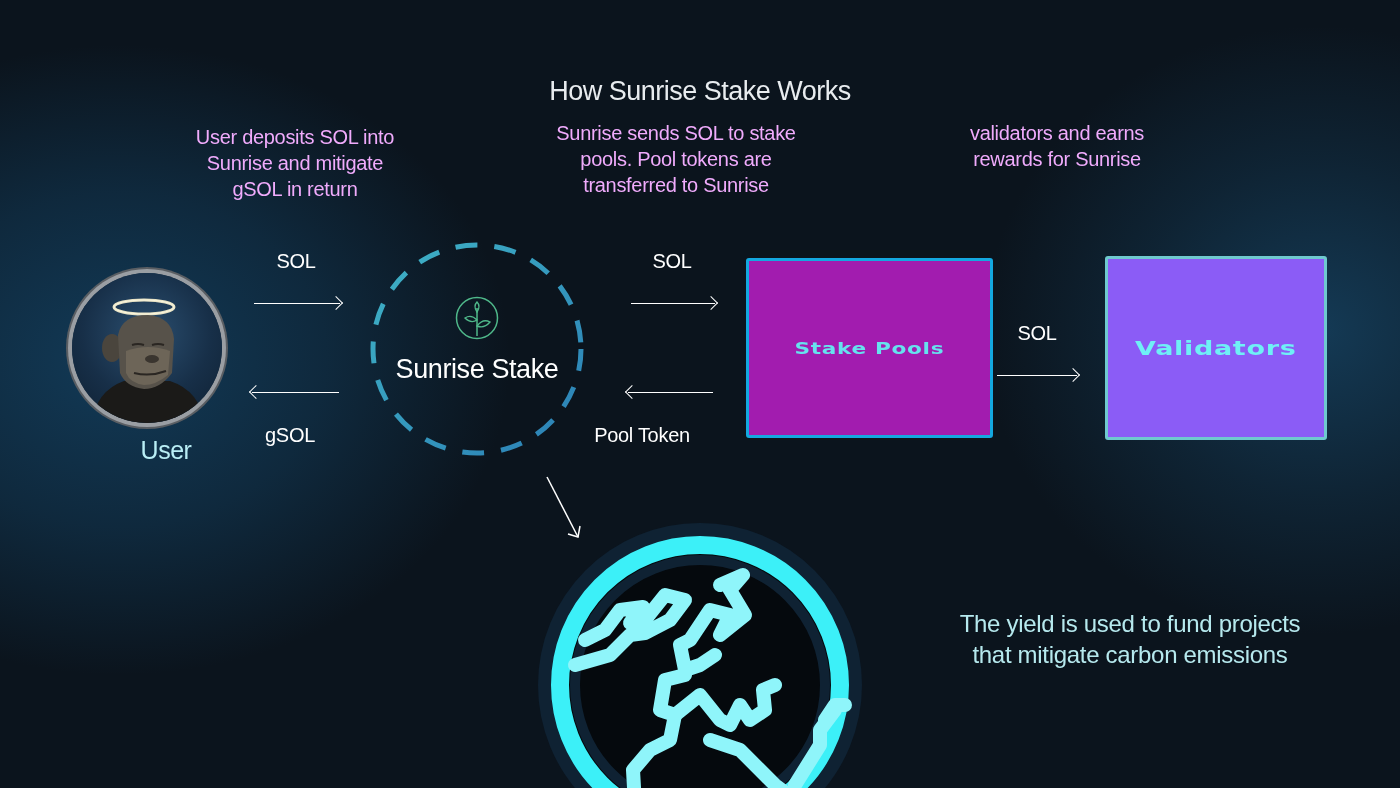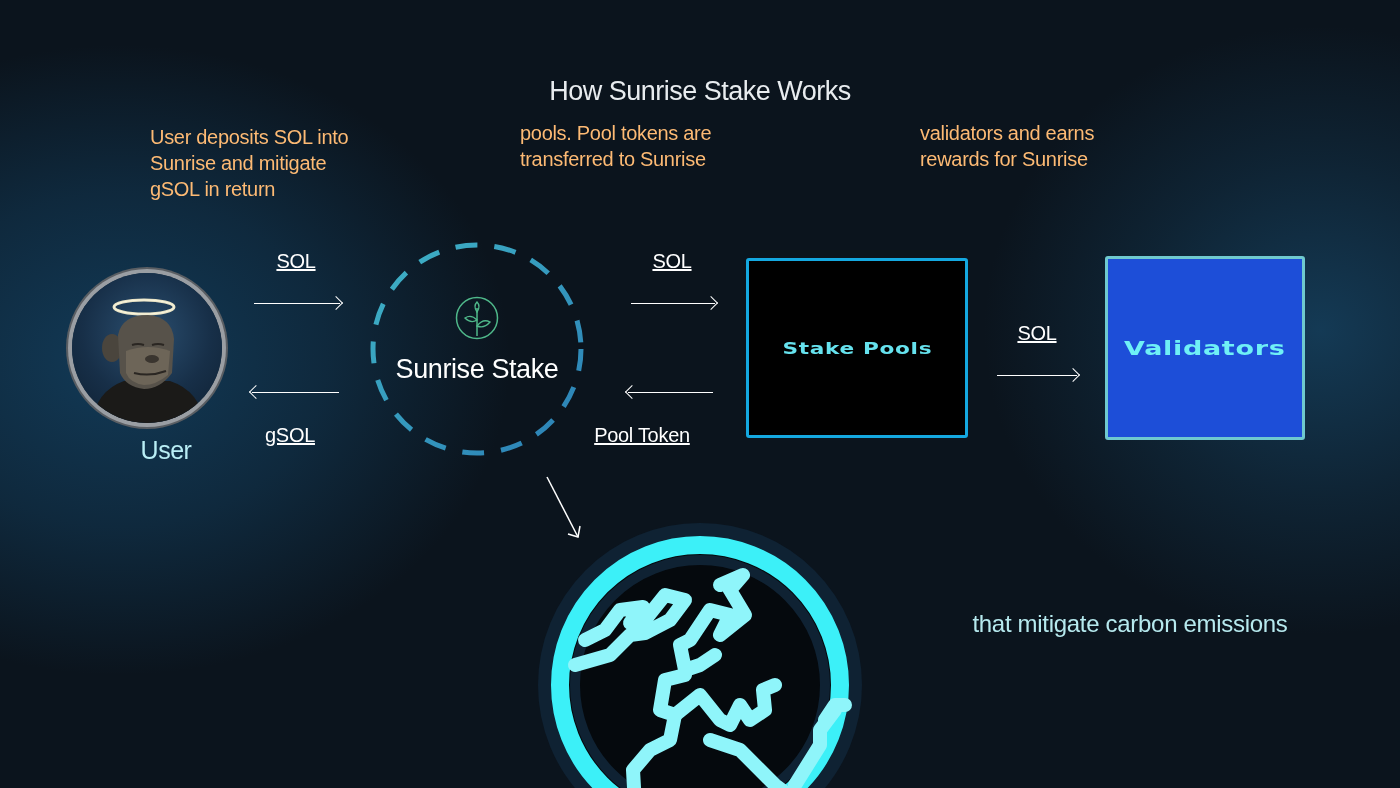--- a/index.html
+++ b/index.html
@@ -10,64 +10,65 @@
       radial-gradient(ellipse 520px 420px at 120px 360px, #123a57 0%, rgba(18,58,87,0.55) 40%, rgba(10,20,30,0) 75%),
       radial-gradient(ellipse 420px 380px at 1320px 330px, #143a55 0%, rgba(20,58,85,0.4) 45%, rgba(10,20,30,0) 80%),
       #0b141d;
   }
   .abs { position:absolute; }
   .title {
     left:0; width:1400px; top:36px; text-align:center;
     color:#e8ecef; font-size:27px; font-weight:normal; letter-spacing:-0.5px;margin-top:40px;
   }
   .desc {
-    color:#fdba74; font-size:20px; line-height:26px; text-align:left; letter-spacing:-0.3px;
+    color:#f0abfc; font-size:20px; line-height:26px; text-align:center; letter-spacing:-0.3px;
   }
-  .flow-label { color:#ffffff; font-size:20px; letter-spacing:-0.3px; text-align:center;text-decoration:underline; }
+  .flow-label { color:#ffffff; font-size:20px; letter-spacing:-0.3px; text-align:center; }
   .arrow { position:absolute; height:0; border-top:1.5px solid #ffffff; }
   .arrow.right::after {
     content:""; position:absolute; right:-1px; top:-6px; width:9px; height:9px;
     border-top:1.5px solid #fff; border-right:1.5px solid #fff; transform:rotate(45deg);
   }
   .arrow.left::before {
     content:""; position:absolute; left:-1px; top:-6px; width:9px; height:9px;
     border-bottom:1.5px solid #fff; border-left:1.5px solid #fff; transform:rotate(45deg);
   }
   .avatar {
     left:72px; top:273px; width:150px; height:150px; border-radius:50%;
     background: radial-gradient(circle at 50% 40%, #2b4f70 0%, #172f48 55%, #0e1f30 100%);
     box-shadow: 0 0 0 4px #9a9ea3, 0 0 0 6px #5a5e63;
     overflow:hidden;
   }
   .user-label { left:118px; top:436px; width:96px; text-align:center; color:#b9eef5; font-size:25px; letter-spacing:-0.5px; }
   .sunrise-circle { left:368px; top:240px; width:218px; height:218px; }
   .sunrise-name { left:368px; top:354px; width:218px; text-align:center; color:#ffffff; font-size:27px; letter-spacing:-0.4px; }
   .box { border:3px solid; box-sizing:border-box; display:flex; align-items:center; justify-content:center; }
-  .pools { left:746px; top:258px; width:222px; height:180px; border-color:#14a8e0; background:#000000; border-radius:3px; }
-  .validators { left:1105px; top:256px; width:200px; height:184px; border-color:#6fc9cf; background:#1d4ed8; border-radius:3px; }
+  .pools { left:746px; top:258px; width:247px; height:180px; border-color:#14a8e0; background:#a21caf; border-radius:3px; }
+  .validators { left:1105px; top:256px; width:222px; height:184px; border-color:#6fc9cf; background:#8b5cf6; border-radius:3px; }
   .box-label {
     font-family:"DejaVu Sans", sans-serif; font-weight:bold; color:#5fe8f0;
     transform:scaleX(1.35); letter-spacing:0.5px;
   }
   .pools .box-label { font-size:16px; color:#66e2ee; }
   .validators .box-label { font-size:20px; color:#6ff0f6; }
   .yield { left:930px; top:608px; width:400px; text-align:center; color:#b6e9ee; font-size:24px; line-height:31px; letter-spacing:-0.3px; }
   .globe { left:535px; top:515px; width:330px; height:330px; }
 </style>
 </head>
 <body>
 
 <div class="abs title">How Sunrise Stake Works</div>
 
 <div class="abs desc" style="left:150px;top:124px;width:290px;">
   <div>User deposits SOL into</div>
   <div>Sunrise and mitigate</div>
   <div>gSOL in return</div>
 </div>
 <div class="abs desc" style="left:520px;top:120px;width:312px;">
+  <div>Sunrise sends SOL to stake</div>
   <div>pools. Pool tokens are</div>
   <div>transferred to Sunrise</div>
 </div>
 <div class="abs desc" style="left:920px;top:120px;width:274px;">
   <div>validators and earns</div>
   <div>rewards for Sunrise</div>
 </div>
 
 <div class="abs avatar">
   <svg width="150" height="150" viewBox="0 0 150 150">
@@ -138,14 +139,15 @@
     <path d="M40 150 L75 140 L95 120 L110 118 L135 105 L150 85 L130 80 L110 105 L95 108 L108 92 L85 95 L70 115 L50 125"></path>
     <path d="M185 70 L208 60 L195 75 L210 100 L185 120 L195 100 L175 95 L155 125 L145 130 L150 155 L165 150 L180 140"></path>
     <path d="M150 160 L130 165 L125 195 L140 200 L165 180 L185 205 L195 210 L205 190 L215 205 L230 195 L228 175 L240 170"></path>
     <path d="M140 200 L135 225 L115 235 L98 255 L100 290 L120 315"></path>
     <path d="M175 225 L205 235 L240 270 L260 285 L250 300 L235 330"></path>
     <path d="M290 205 L300 190 L310 190 M300 195 L285 215 L285 230 L260 270"></path>
   </g>
 </svg>
 
 <div class="abs yield">
+  <div>The yield is used to fund  projects</div>
   <div>that mitigate carbon emissions</div>
 </div>
 
 </body></html>

